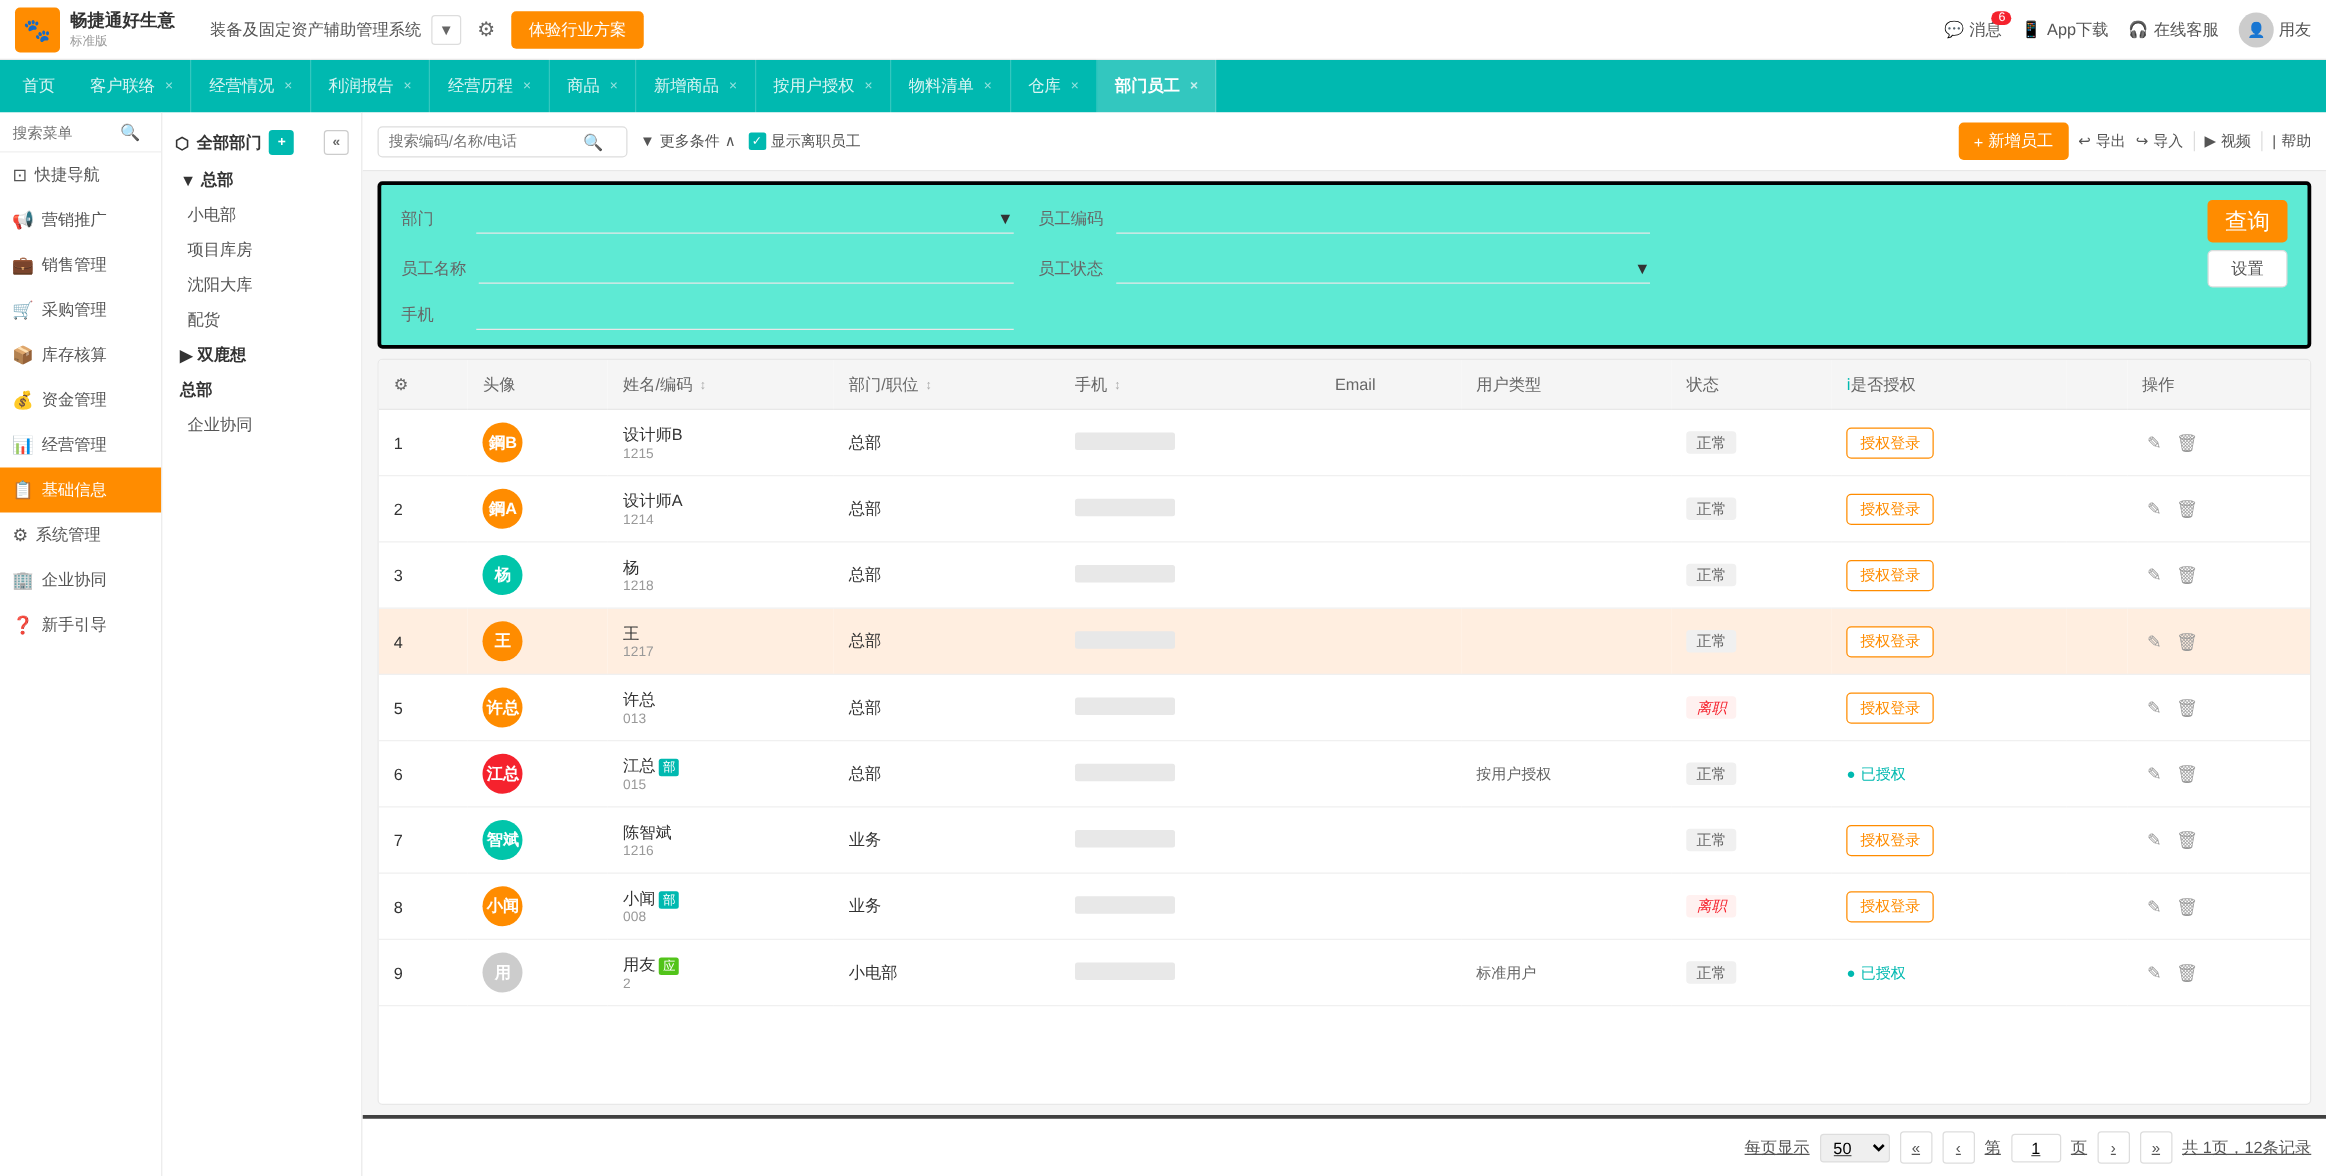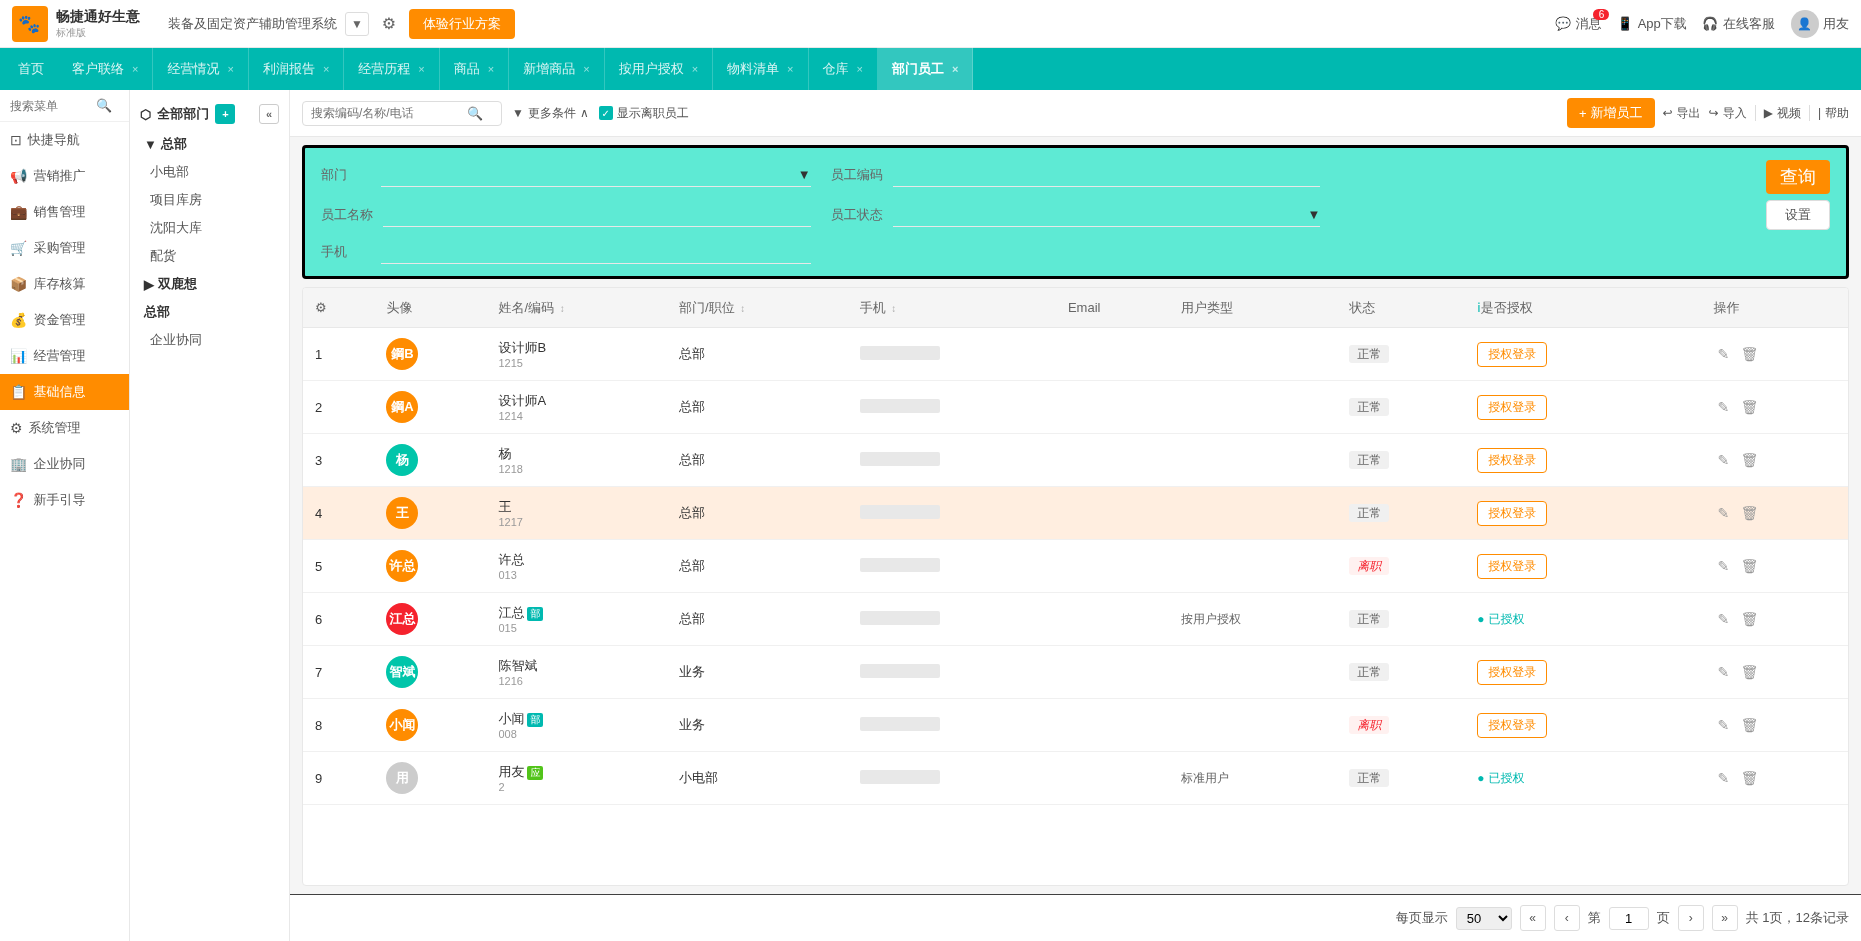--- a/index.html
+++ b/index.html
@@ -530,24 +530,25 @@
       height: 14px;
     }
 
     
     .pagination {
       display: flex;
       align-items: center;
       justify-content: flex-end;
       padding: 10px 12px;
       background: white;
-      border-top: 1px solid #404040;
+      border-top: 3px solid #404040;
       gap: 8px;
       font-size: 13px;
       color: #555;
+      text-decoration: underline;
     }
     .page-nav-btn {
       width: 26px; height: 26px;
       border: 1px solid #ddd;
       background: white;
       border-radius: 3px;
       cursor: pointer;
       display: flex; align-items: center; justify-content: center;
       font-size: 12px;
       color: #555;

